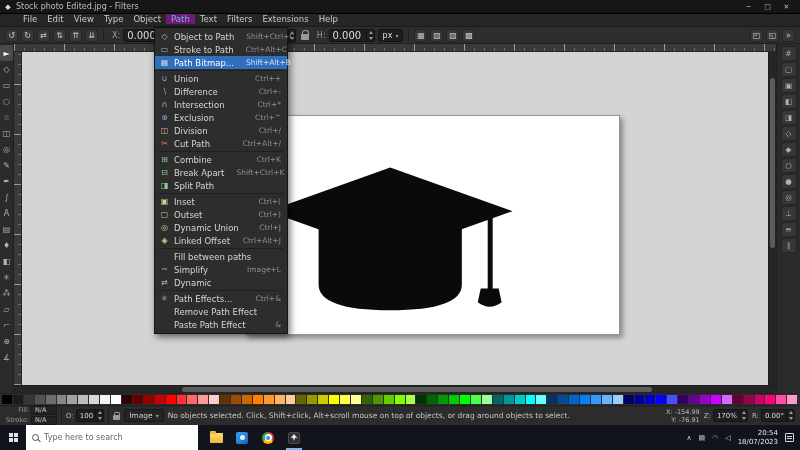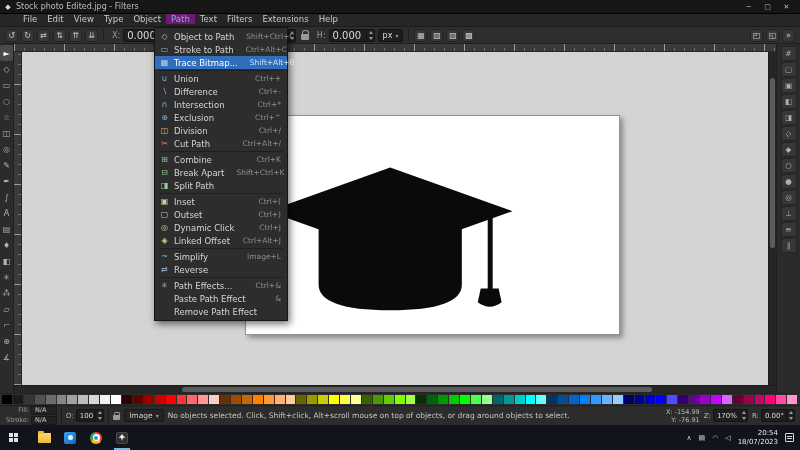--- a/index.html
+++ b/index.html
@@ -379,20 +379,24 @@
 
   <div class="taskbar">
     <div class="start">
       <span class="winlogo">
           <i></i>
           <i></i>
           <i></i>
           <i></i>
         </span>
     </div>
+    <div class="search">
+      <span class="mag"></span>
+      <span class="stext">Type here to search</span>
+    </div>
     <div class="tbapps">
         <div class="tbapp">
           <span class="ic-file-explorer"></span>
         </div>
         <div class="tbapp">
           <span class="ic-pinned-app"></span>
         </div>
         <div class="tbapp">
           <span class="ic-chrome"></span>
         </div>
@@ -421,21 +425,21 @@
         <span class="mlab">Object to Path</span>
         <span class="mkey">Shift+Ctrl+C</span>
       </div>
       <div class="mitem">
         <span class="mico" style="color: rgb(157, 184, 210);">▭</span>
         <span class="mlab">Stroke to Path</span>
         <span class="mkey">Ctrl+Alt+C</span>
       </div>
       <div class="mitem hl">
         <span class="mico" style="color: rgb(207, 216, 226);">▦</span>
-        <span class="mlab">Trace Bitmap...</span>
+        <span class="mlab">Path Bitmap...</span>
         <span class="mkey">Shift+Alt+B</span>
       </div>
       <div class="msep"></div>
       <div class="mitem">
         <span class="mico" style="color: rgb(127, 178, 229);">∪</span>
         <span class="mlab">Union</span>
         <span class="mkey">Ctrl++</span>
       </div>
       <div class="mitem">
         <span class="mico" style="color: rgb(127, 178, 229);">∖</span>
@@ -484,50 +488,55 @@
         <span class="mlab">Inset</span>
         <span class="mkey">Ctrl+(</span>
       </div>
       <div class="mitem">
         <span class="mico" style="color: rgb(207, 207, 143);">▢</span>
         <span class="mlab">Outset</span>
         <span class="mkey">Ctrl+)</span>
       </div>
       <div class="mitem">
         <span class="mico" style="color: rgb(207, 207, 143);">◎</span>
-        <span class="mlab">Dynamic Click</span>
+        <span class="mlab">Dynamic Union</span>
         <span class="mkey">Ctrl+J</span>
       </div>
       <div class="mitem">
         <span class="mico" style="color: rgb(207, 207, 143);">◈</span>
         <span class="mlab">Linked Offset</span>
         <span class="mkey">Ctrl+Alt+J</span>
       </div>
       <div class="msep"></div>
       <div class="mitem">
+        <span class="mico"></span>
+        <span class="mlab">Fill between paths</span>
+        <span class="mkey"></span>
+      </div>
+      <div class="mitem">
         <span class="mico" style="color: rgb(157, 184, 210);">~</span>
         <span class="mlab">Simplify</span>
         <span class="mkey">Image+L</span>
       </div>
       <div class="mitem">
         <span class="mico" style="color: rgb(157, 184, 210);">⇄</span>
-        <span class="mlab">Reverse</span>
+        <span class="mlab">Dynamic</span>
         <span class="mkey"></span>
       </div>
       <div class="msep"></div>
       <div class="mitem">
         <span class="mico" style="color: rgb(184, 159, 210);">✳</span>
         <span class="mlab">Path Effects...</span>
         <span class="mkey">Ctrl+&amp;</span>
       </div>
       <div class="mitem">
         <span class="mico"></span>
+        <span class="mlab">Remove Path Effect</span>
+        <span class="mkey"></span>
+      </div>
+      <div class="mitem">
+        <span class="mico"></span>
         <span class="mlab">Paste Path Effect</span>
         <span class="mkey">&amp;</span>
       </div>
-      <div class="mitem">
-        <span class="mico"></span>
-        <span class="mlab">Remove Path Effect</span>
-        <span class="mkey"></span>
-      </div>
     </div>
 
 </div>
 
 </body></html>

